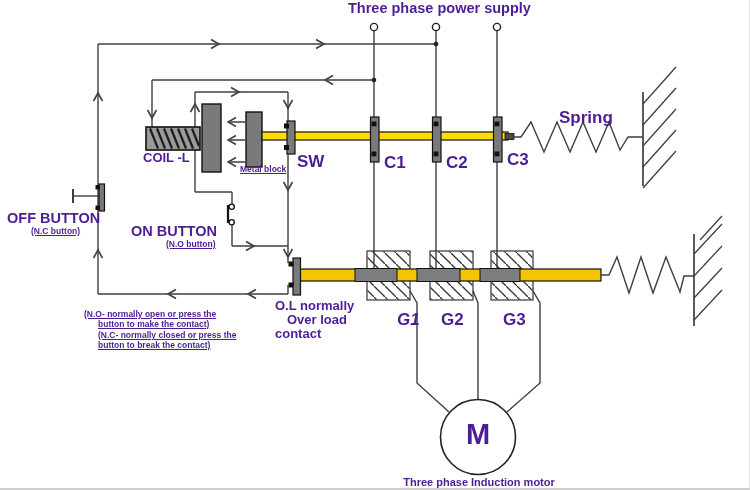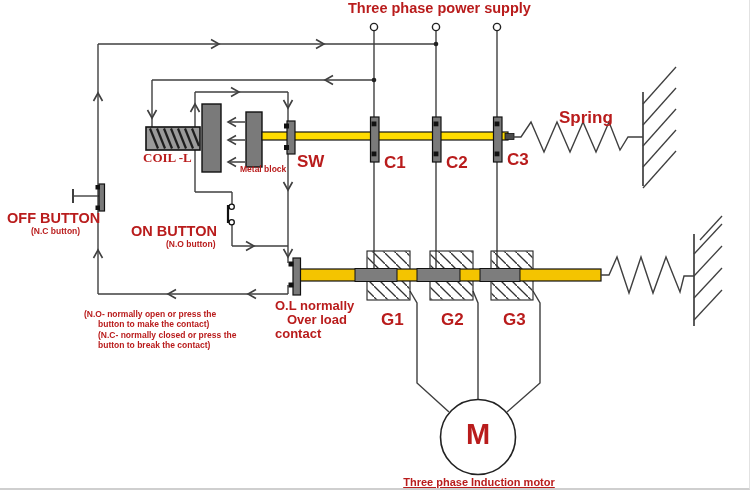--- a/index.html
+++ b/index.html
@@ -3,26 +3,26 @@
 <meta charset="utf-8">
 <style>
   html,body{margin:0;padding:0;background:#fff;}
   #canvas{
     position:relative;width:750px;height:490px;background:#ffffff;
     font-family:"Liberation Sans",sans-serif;overflow:hidden;
     border-right:1px solid #e2e2e2;border-bottom:2px solid #cfcfcf;
     box-sizing:border-box;
   }
   #canvas svg{position:absolute;left:0;top:0;}
-  .lbl{position:absolute;color:#b91c1c;font-weight:bold;white-space:nowrap;line-height:1.05;}
+  .lbl{position:absolute;color:#4c1d95;font-weight:bold;white-space:nowrap;line-height:1.05;}
   .fs14{font-size:14.5px;}
   .fs13{font-size:13px;}
   .fs12{font-size:17px;margin-top:7px;}
   .fs11{font-size:11px;}
-  .fs8{font-size:8.5px;}
+  .fs8{font-size:8.5px;text-decoration:underline;}
   .center{text-align:center;}
 </style>
 </head>
 <body>
 
 <div id="canvas">
 
 <svg width="750" height="490" viewBox="0 0 750 490">
   <defs>
     <pattern id="hatchG" patternUnits="userSpaceOnUse" width="11" height="11">
@@ -191,36 +191,36 @@
   <circle cx="478" cy="437" r="37.5" fill="#ffffff" stroke="#222222" stroke-width="1.6"></circle>
   <g fill="#ffffff" stroke="#222222" stroke-width="1.4">
     <circle cx="374" cy="27" r="3.6"></circle>
     <circle cx="436" cy="27" r="3.6"></circle>
     <circle cx="497" cy="27" r="3.6"></circle>
   </g>
 </svg>
 
 <div class="lbl fs14" style="left:348px;top:1px;">Three phase power supply</div>
 <div class="lbl fs12" style="left:559px;top:102px;">Spring</div>
-<div class="lbl fs13" style="left:143px;top:151px;font-family:Liberation Serif, serif;">COIL -L</div>
+<div class="lbl fs13" style="left:143px;top:151px;">COIL -L</div>
 <div class="lbl fs8" style="left:240px;top:165px;">Metal block</div>
 <div class="lbl fs12" style="left:297px;top:146px;">SW</div>
 <div class="lbl fs12" style="left:384px;top:147px;">C1</div>
 <div class="lbl fs12" style="left:446px;top:147px;">C2</div>
 <div class="lbl fs12" style="left:507px;top:144px;">C3</div>
-<div class="lbl fs12" style="left:381px;top:304px;">G1</div>
+<div class="lbl fs12" style="left:397px;top:304px;font-style:italic;">G1</div>
 <div class="lbl fs12" style="left:441px;top:304px;">G2</div>
 <div class="lbl fs12" style="left:503px;top:304px;">G3</div>
 <div class="lbl fs14" style="left:7px;top:211px;">OFF BUTTON</div>
 <div class="lbl fs8" style="left:31px;top:227px;">(N.C button)</div>
 <div class="lbl fs14" style="left:131px;top:224px;">ON BUTTON</div>
 <div class="lbl fs8" style="left:166px;top:240px;">(N.O button)</div>
 <div class="lbl fs13" style="left:275px;top:299px;">O.L normally</div>
 <div class="lbl fs13" style="left:275px;top:313px;margin-left:12px;">Over load</div>
 <div class="lbl fs13" style="left:275px;top:327px;">contact</div>
 <div class="lbl fs8" style="left:84px;top:310px;">(N.O- normally open or press the</div>
 <div class="lbl fs8" style="left:98px;top:320px;">button to make the contact)</div>
 <div class="lbl fs8" style="left:98px;top:331px;">(N.C- normally closed or press the</div>
 <div class="lbl fs8" style="left:98px;top:341px;">button to break the contact)</div>
 <div class="lbl center" style="left:458px;top:419px;width:40px;font-size:29px;">M</div>
-<div class="lbl fs11 center" style="left:403px;top:477px;width:152px;text-decoration:underline;">Three phase Induction motor</div>
+<div class="lbl fs11 center" style="left:403px;top:477px;width:152px;">Three phase Induction motor</div>
 
 </div>
 
 </body></html>

